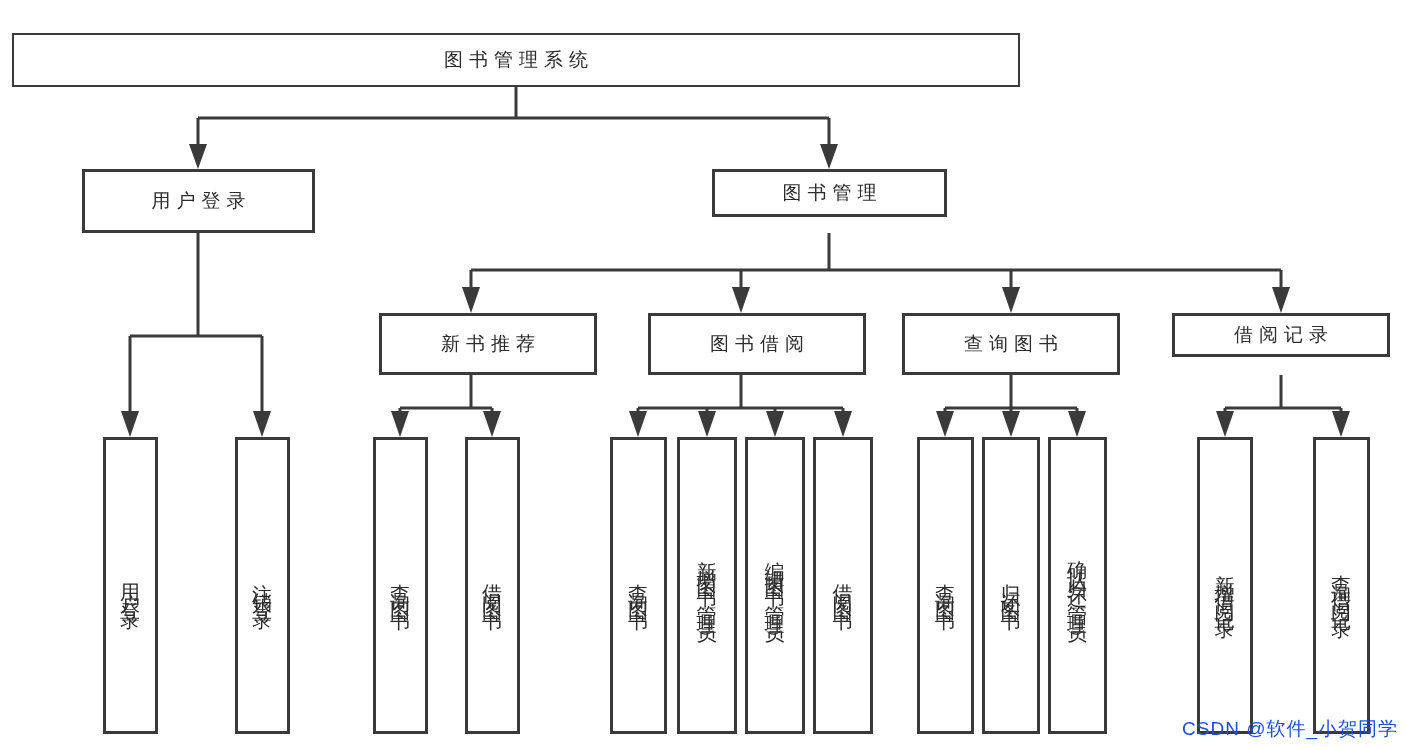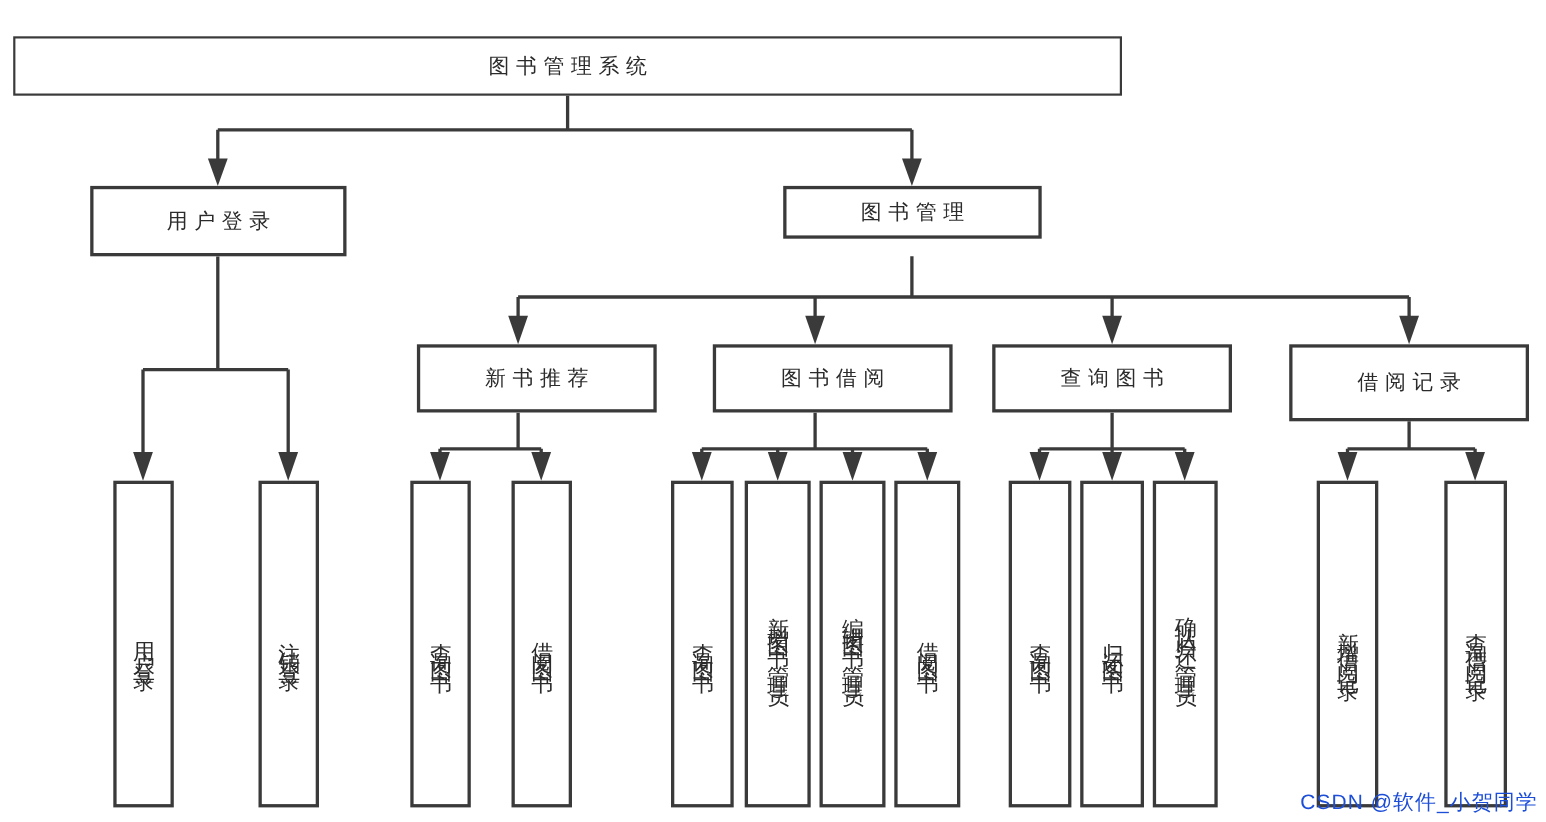--- a/index.html
+++ b/index.html
@@ -101,21 +101,21 @@
   </svg>
 
   <div class="box hbox root-box">图书管理系统</div>
 
   <div class="box hbox" style="left:82px; top:169px; width:233px; height:64px;">用户登录</div>
   <div class="box hbox" style="left:712px; top:169px; width:235px; height:48px;">图书管理</div>
 
   <div class="box hbox" style="left:379px; top:313px; width:218px; height:62px;">新书推荐</div>
   <div class="box hbox" style="left:632px; top:313px; width:218px; height:62px;margin-left:16px;">图书借阅</div>
   <div class="box hbox" style="left:902px; top:313px; width:218px; height:62px;">查询图书</div>
-  <div class="box hbox" style="left:1172px; top:313px; width:218px; height:70px;">借阅记录</div>
+  <div class="box hbox" style="left:1172px; top:313px; width:218px; height:44px;">借阅记录</div>
 
   <div class="box leaf" style="left:103px; width:55px;">
     <span class="vtext">用户登录</span>
   </div>
   <div class="box leaf" style="left:235px; width:55px;">
     <span class="vtext">注销登录</span>
   </div>
 
   <div class="box leaf" style="left:373px; width:55px;">
     <span class="vtext">查询图书</span>

